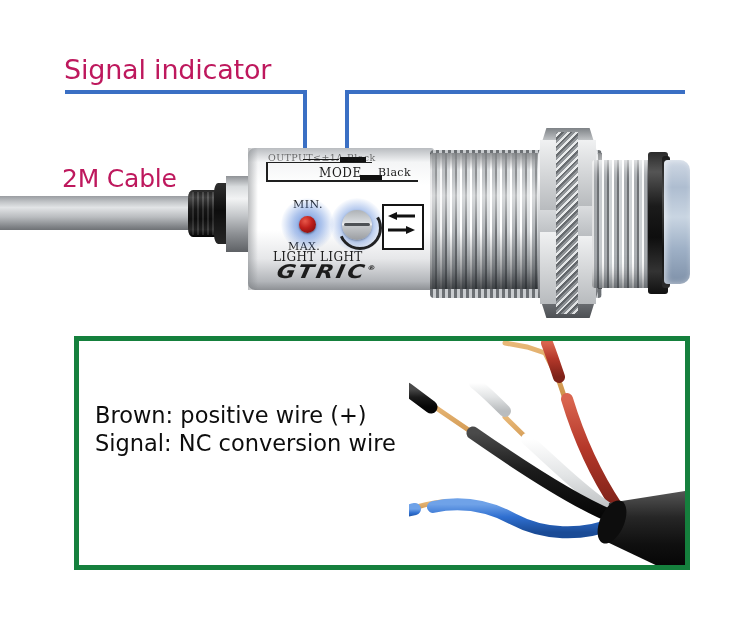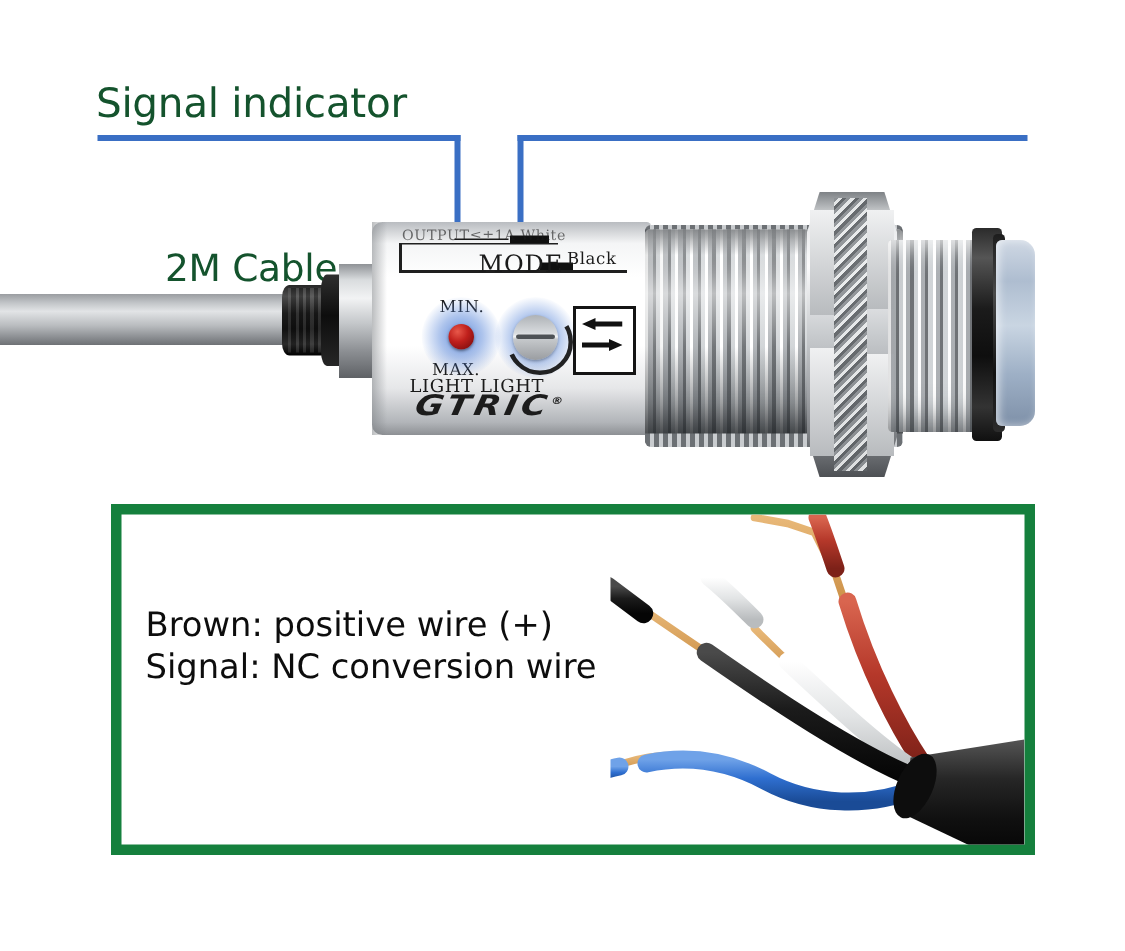--- a/index.html
+++ b/index.html
@@ -1,21 +1,21 @@
 <!DOCTYPE html>
 <html><head>
 <meta charset="utf-8">
 <style>
   html,body{margin:0;padding:0;background:#fff;}
   body{width:750px;height:634px;position:relative;overflow:hidden;
        font-family:"DejaVu Sans","Liberation Sans",sans-serif;}
   .stage{position:absolute;left:0;top:0;width:750px;height:634px;background:#fff;}
 
   
-  .callout-label{position:absolute;color:#14532d;white-space:nowrap;
+  .callout-label{position:absolute;color:#be185d;white-space:nowrap;
      font-family:"DejaVu Sans","Liberation Sans",sans-serif;font-size:27px;letter-spacing:-.2px;}
   #lbl-signal{left:64px;top:54px;}
   #lbl-pot{left:360px;top:54px;}
 
   .callout-line{position:absolute;background:#3a6fc4;}
   .cl-h{height:4px;}
   .cl-v{width:4px;}
 
   
   .glow{position:absolute;border-radius:50%;
@@ -35,21 +35,21 @@
   .metal-ring{position:absolute;left:226px;top:176px;width:28px;height:76px;
      background:linear-gradient(to bottom,#8f9296 0%,#d9dcde 14%,#f2f3f4 30%,#c4c7ca 52%,#8d9094 76%,#5e6165 100%);}
   .label-body{position:absolute;left:248px;top:148px;width:186px;height:142px;
      border-radius:7px 3px 3px 7px;
      background:linear-gradient(to bottom,#b9bcc0 0%,#f4f5f6 10%,#ffffff 26%,#ffffff 58%,#e6e7e9 78%,#b2b5b9 94%,#8d9094 100%);}
   .label-body:before{content:"";position:absolute;left:0;top:0;width:10px;height:100%;
      background:linear-gradient(to right,rgba(120,124,128,.5),rgba(255,255,255,0));}
 
   .sensor-text{position:absolute;color:#1a1a1a;font-family:"DejaVu Serif","Liberation Serif",serif;white-space:nowrap;}
   #t-output{left:268px;top:152px;font-size:9.5px;letter-spacing:.4px;opacity:.62;}
-  #t-mode{left:319px;top:166px;font-size:16px;letter-spacing:.6px;text-align:right;}
+  #t-mode{left:319px;top:166px;font-size:12px;letter-spacing:.6px;text-align:right;}
   #t-white{left:378px;top:166px;font-size:11px;letter-spacing:.4px;}
   #t-min{left:293px;top:198px;font-size:11px;letter-spacing:.5px;}
   #t-max{left:288px;top:240px;font-size:11px;letter-spacing:.4px;}
   #t-light{left:273px;top:250px;font-size:12px;letter-spacing:.4px;}
 
   .rule{position:absolute;background:#1f1f1f;}
   #rule-top{left:266px;top:162px;width:106px;height:1px;}
   #rule-mid{left:266px;top:180px;width:152px;height:1.5px;}
   #rule-left{left:266px;top:162px;width:1.5px;height:19px;}
   .swatch{position:absolute;background:#101010;height:5px;}
@@ -120,57 +120,57 @@
   .collar{position:absolute;left:648px;top:152px;width:20px;height:142px;border-radius:3px;
      background:linear-gradient(to bottom,#2b2b2b 0%,#555 14%,#1b1b1b 38%,#0e0e0e 60%,#333 84%,#101010 100%);}
   .lens{position:absolute;left:664px;top:160px;width:26px;height:124px;border-radius:4px 10px 10px 4px;
      background:linear-gradient(to bottom,#cfd8e4 0%,#aebdd0 22%,#c9d5e2 46%,#9eb0c6 72%,#7e90a8 100%);
      box-shadow:inset 2px 0 6px rgba(255,255,255,.6);}
   .lens-rim{position:absolute;left:662px;top:156px;width:8px;height:132px;border-radius:3px;
      background:linear-gradient(to bottom,#1d1d1d,#4a4a4a 30%,#121212 70%,#2c2c2c);}
 
   
   .legend-box{position:absolute;left:74px;top:336px;width:616px;height:234px;
-     border:7px solid #15803d;background:#fff;box-sizing:border-box;overflow:hidden;}
+     border:5px solid #15803d;background:#fff;box-sizing:border-box;overflow:hidden;}
   .legend-text{position:absolute;left:16px;top:60px;}
   .legend-line{font-size:22.5px;color:#0d0d0d;line-height:28px;white-space:nowrap;
      font-family:"DejaVu Sans","Liberation Sans",sans-serif;}
 
   
   .wire-art{position:absolute;right:0;top:0;width:276px;height:228px;}
 </style>
 </head>
 <body>
 
 <div class="stage">
 
   <div class="callout-label" id="lbl-signal">Signal indicator</div>
 
   <div class="callout-line cl-h" style="left:65px;top:90px;width:242px;"></div>
   <div class="callout-line cl-v" style="left:303px;top:90px;height:134px;"></div>
 
   <div class="callout-line cl-h" style="left:345px;top:90px;width:340px;"></div>
   <div class="callout-line cl-v" style="left:345px;top:90px;height:128px;"></div>
 
-  <div class="callout-label" style="left:62px;top:164px;font-size:25px;margin-left:48px;">2M Cable</div>
+  <div class="callout-label" style="left:62px;top:164px;font-size:25px;">2M Cable</div>
   <div class="cable"></div>
   <div class="boot"></div>
   <div class="boot-cap"></div>
 
   <div class="metal-ring"></div>
   <div class="label-body"></div>
 
   <div class="rule" id="rule-top"></div>
   <div class="rule" id="rule-mid"></div>
   <div class="rule" id="rule-left"></div>
   <div class="tick" id="tick1"></div>
   <div class="swatch" id="sw1"></div>
   <div class="swatch" id="sw2"></div>
 
-  <div class="sensor-text" id="t-output">OUTPUT≤±1A  White</div>
+  <div class="sensor-text" id="t-output">OUTPUT≤±1A  Black</div>
   <div class="sensor-text" id="t-mode">MODE</div>
   <div class="sensor-text" id="t-white">Black</div>
   <div class="sensor-text" id="t-min">MIN.</div>
   <div class="sensor-text" id="t-max">MAX.</div>
   <div class="sensor-text" id="t-light">LIGHT LIGHT</div>
 
   <div class="glow" style="left:281px;top:198px;width:53px;height:53px;"></div>
   <div class="led"></div>
 
   <div class="glow" style="left:330px;top:198px;width:54px;height:54px;"></div>

